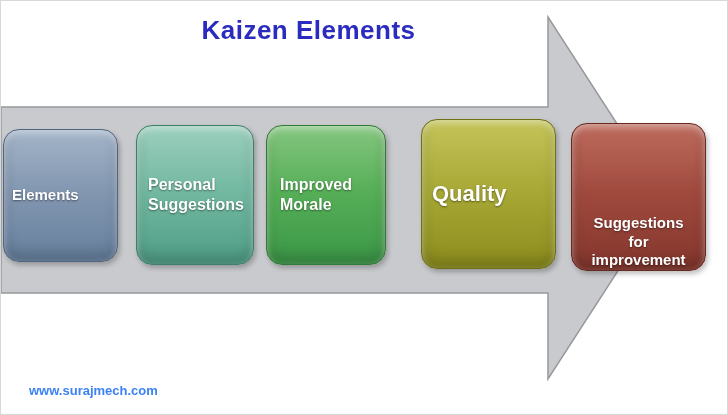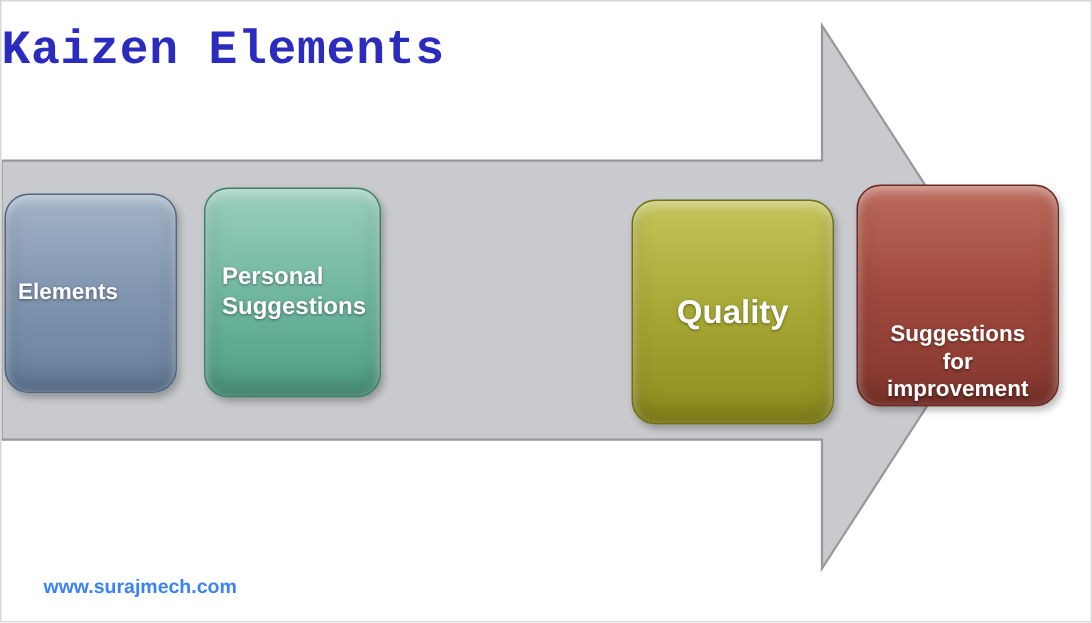--- a/index.html
+++ b/index.html
@@ -15,24 +15,24 @@
     background: #ffffff;
     border: 1px solid #d8d8d8;
     box-sizing: border-box;
     overflow: hidden;
   }
   .title {
     position: absolute;
     top: 14px;
     left: 0;
     width: 615px;
-    font-size: 32px;
+    text-align: center;
+    font-size: 26px;
     font-weight: bold;
     letter-spacing: 0.5px;
-    font-family: Liberation Mono, monospace;
   }
   .arrow-svg {
     position: absolute;
     top: 0;
     left: 0;
   }
   .kbox {
     position: absolute;
     border-radius: 16px;
     border: 1px solid #555555;
@@ -45,21 +45,21 @@
     box-shadow:
       inset 0 3px 7px rgba(255,255,255,0.45),
       inset 0 -8px 14px rgba(0,0,0,0.18),
       2px 3px 5px rgba(0,0,0,0.25);
     box-sizing: border-box;
   }
   .kbox .label { width: 100%; }
   .box-teamwork    { left: 2px;   top: 128px; width: 115px; height: 133px; font-size: 15px; padding: 0 6px 0 8px;  text-align: left; }
   .box-personal    { left: 135px; top: 124px; width: 118px; height: 140px; font-size: 16px; padding: 0 8px 0 11px; text-align: left; }
   .box-morale      { left: 265px; top: 124px; width: 120px; height: 140px; font-size: 16px; padding: 0 8px 0 13px; text-align: left; }
-  .box-quality     { left: 420px; top: 132px; width: 135px; height: 150px; font-size: 22px; padding: 0 10px; text-align: center; }
+  .box-quality     { left: 420px; top: 118px; width: 135px; height: 150px; font-size: 22px; padding: 0 10px; }
   .box-suggestions { left: 570px; top: 122px; width: 135px; height: 148px; font-size: 15px; padding: 0 16px; text-align: center; align-items: flex-end; }
   .watermark {
     position: absolute;
     left: 28px;
     bottom: 16px;
     font-size: 13px;
     font-weight: bold;
     color: #3b82f6;
   }
 </style>
@@ -75,20 +75,23 @@
   <div class="title" style="color: rgb(43, 43, 191);">Kaizen Elements</div>
 
   <div class="kbox box-teamwork" style="background: linear-gradient(rgb(163, 180, 200) 0%, rgb(130, 150, 176) 48%, rgb(102, 128, 157) 100%); border-color: rgb(79, 101, 129);">
     <div class="label">Elements</div>
   </div>
 
   <div class="kbox box-personal" style="background: linear-gradient(rgb(155, 207, 189) 0%, rgb(114, 184, 161) 48%, rgb(79, 157, 133) 100%); border-color: rgb(61, 127, 107);">
     <div class="label">Personal Suggestions</div>
   </div>
 
+  <div class="kbox box-morale" style="background: linear-gradient(rgb(132, 198, 127) 0%, rgb(86, 174, 87) 48%, rgb(59, 151, 71) 100%); border-color: rgb(47, 122, 56);">
+    <div class="label">Improved Morale</div>
+  </div>
 
   <div class="kbox box-quality" style="background: linear-gradient(rgb(196, 196, 90) 0%, rgb(168, 168, 54) 48%, rgb(140, 140, 29) 100%); border-color: rgb(111, 111, 20);">
     <div class="label">Quality</div>
   </div>
 
   <div class="kbox box-suggestions" style="background: linear-gradient(rgb(189, 107, 93) 0%, rgb(159, 73, 61) 48%, rgb(132, 54, 45) 100%); border-color: rgb(104, 41, 33);">
     <div class="label">Suggestions for improvement</div>
   </div>
 
   <div class="watermark">www.surajmech.com</div>

